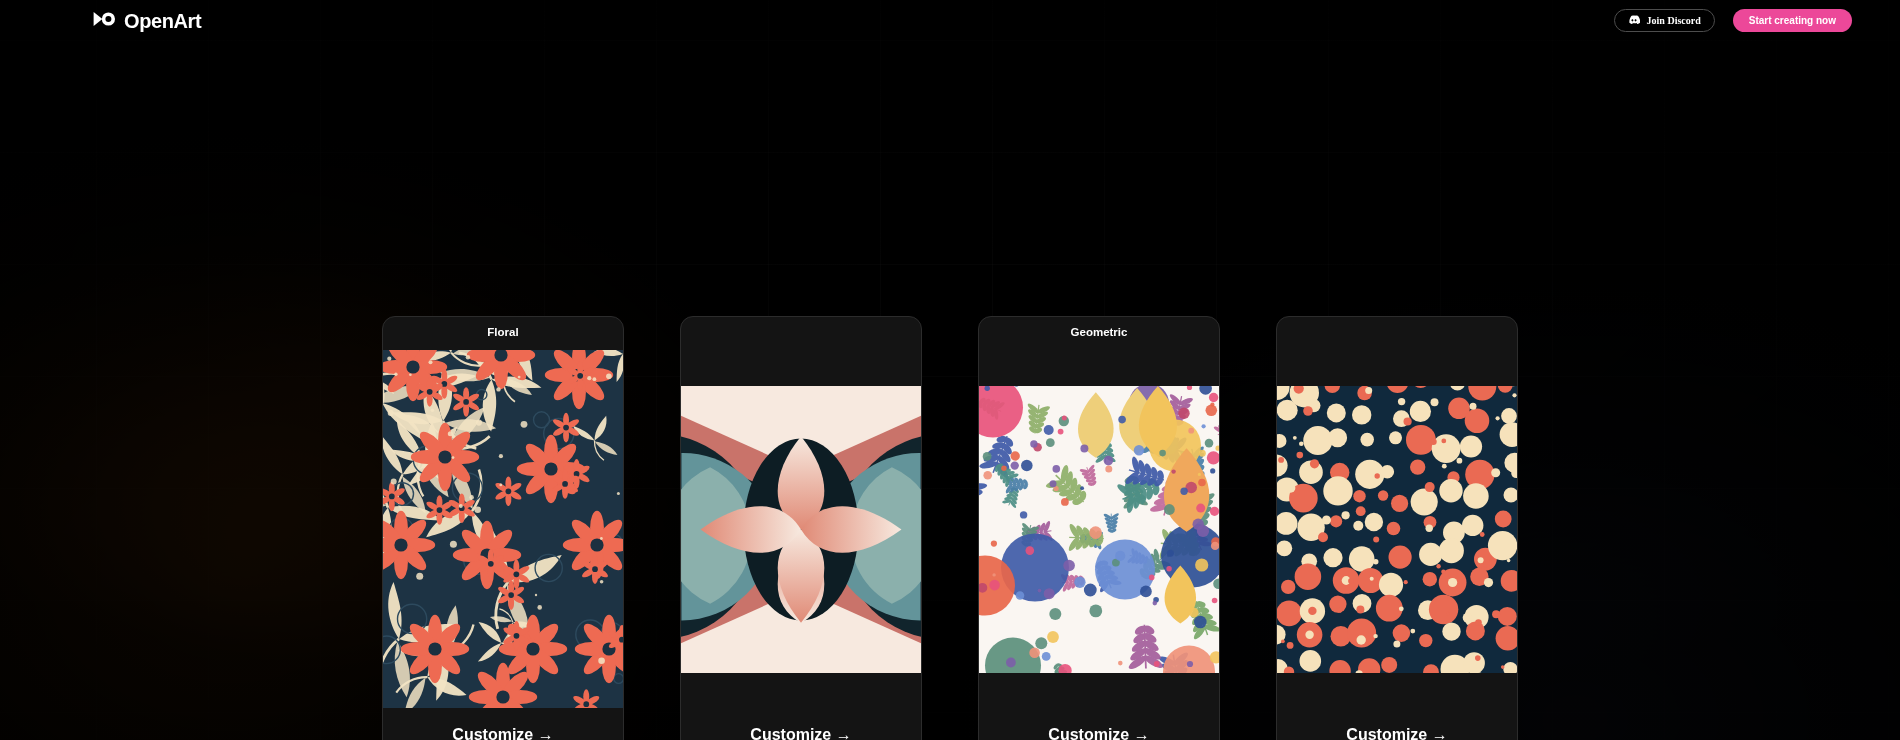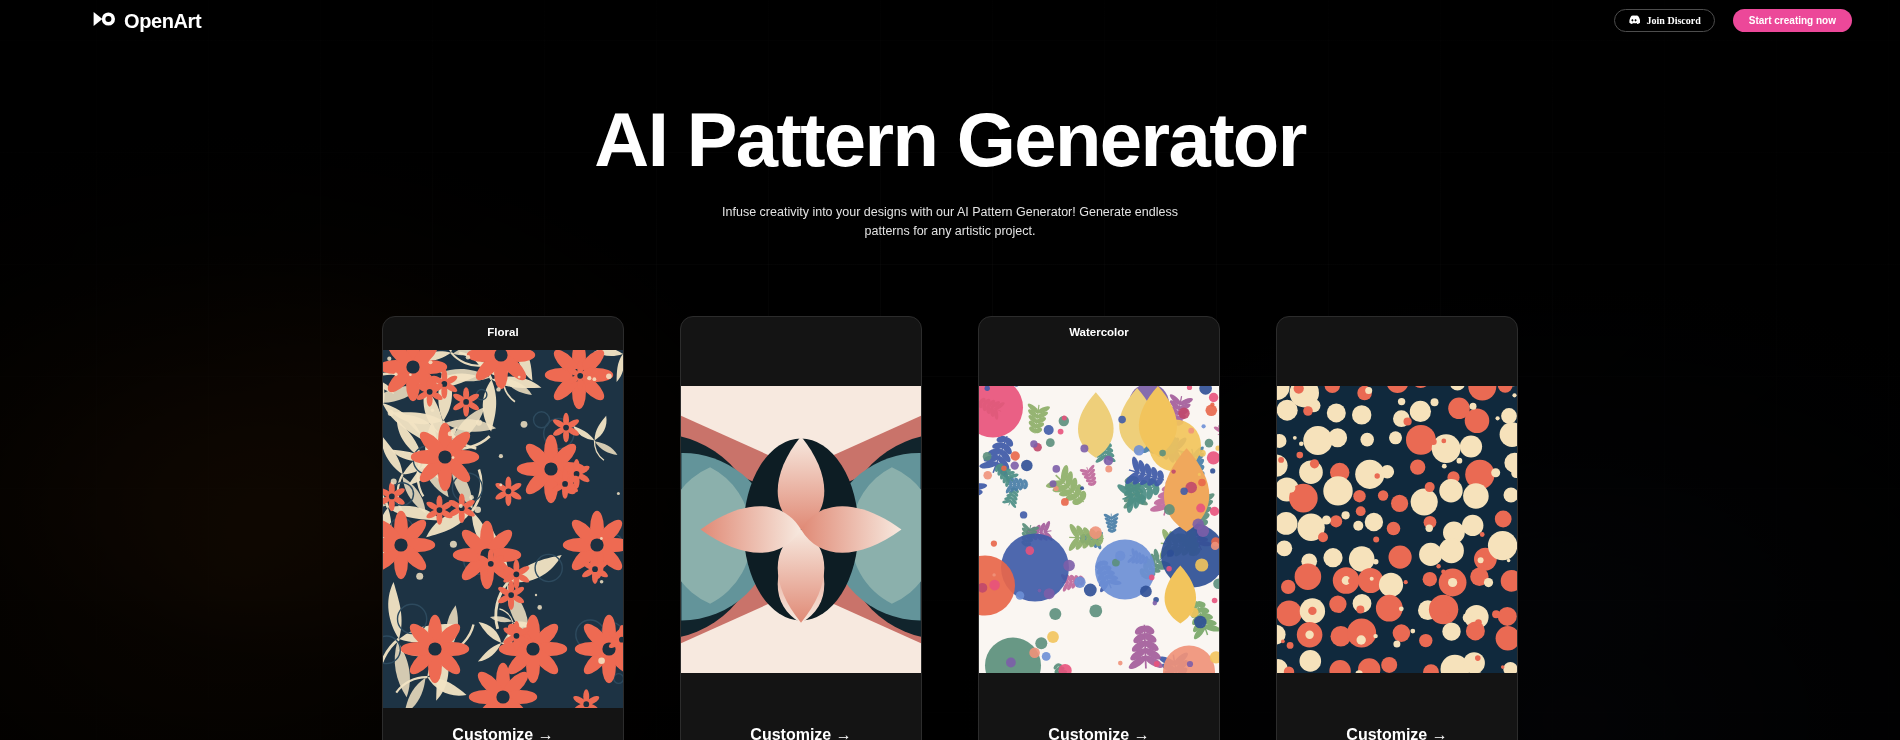--- a/index.html
+++ b/index.html
@@ -260,24 +260,20 @@
         </span>
         <span>Join Discord</span>
       </button>
 
       <button class="btn-primary">
         <span>Start creating now</span>
       </button>
     </div>
   </div>
 
-  <div class="hero">
-    <h1>AI Pattern Generator</h1>
-    <p>Infuse creativity into your designs with our AI Pattern Generator! Generate endless patterns for any artistic project.</p>
-  </div>
 
   <div class="cards" id="card-list">
       <div class="card">
         <div class="card-title">Floral</div>
         <div class="card-thumb tall">
           <svg class="pat" viewBox="0 0 240 360" preserveAspectRatio="xMidYMid slice">
             <rect width="240" height="360" fill="#1d3344"></rect>
             <g transform="translate(-9.9,30.5) rotate(164) scale(0.58)" opacity="0.95">
               <path d="M0 0 C16 -4 28 -16 30 -34 C18 -26 6 -18 0 0 Z" fill="#f3e4c4"></path>
               <path d="M0 0 C-14 -6 -26 -18 -28 -34 C-16 -24 -5 -16 0 0 Z" fill="#f3e4c4"></path>
@@ -790,21 +786,21 @@
             <path d="M120 198 C94 166 94 134 120 120 C146 134 146 166 120 198 Z" fill="url(#gg1)"></path>
             <path d="M36 120 C72 146 104 146 120 120 C104 94 72 94 36 120 Z" fill="url(#gg2)"></path>
             <path d="M204 120 C168 146 136 146 120 120 C136 94 168 94 204 120 Z" fill="url(#gg2)"></path>
           </svg>
         </div>
         <div class="card-footer">
           <span>Customize →</span>
         </div>
       </div>
       <div class="card">
-        <div class="card-title">Watercolor</div>
+        <div class="card-title">Geometric</div>
         <div class="card-thumb short">
           <svg class="pat" viewBox="0 0 240 300" preserveAspectRatio="xMidYMid slice">
             <rect width="240" height="300" fill="#faf6f2"></rect>
             <g transform="translate(-7.4,193.1) rotate(237) scale(1.11)" opacity="0.93">
               <path d="M0 0 L0 -34" stroke="#7aa86a" stroke-width="1.4" fill="none"></path>
               <ellipse cx="-6.1" cy="-5.0" rx="8.2" ry="2.9" fill="#7aa86a" transform="rotate(-32 -6.1 -5.0)"></ellipse>
               <ellipse cx="6.1" cy="-5.0" rx="8.2" ry="2.9" fill="#7aa86a" transform="rotate(32 6.1 -5.0)"></ellipse>
               <ellipse cx="-5.5" cy="-11.2" rx="7.3" ry="2.9" fill="#7aa86a" transform="rotate(-32 -5.5 -11.2)"></ellipse>
               <ellipse cx="5.5" cy="-11.2" rx="7.3" ry="2.9" fill="#7aa86a" transform="rotate(32 5.5 -11.2)"></ellipse>
               <ellipse cx="-4.8" cy="-17.4" rx="6.4" ry="2.9" fill="#7aa86a" transform="rotate(-32 -4.8 -17.4)"></ellipse>

